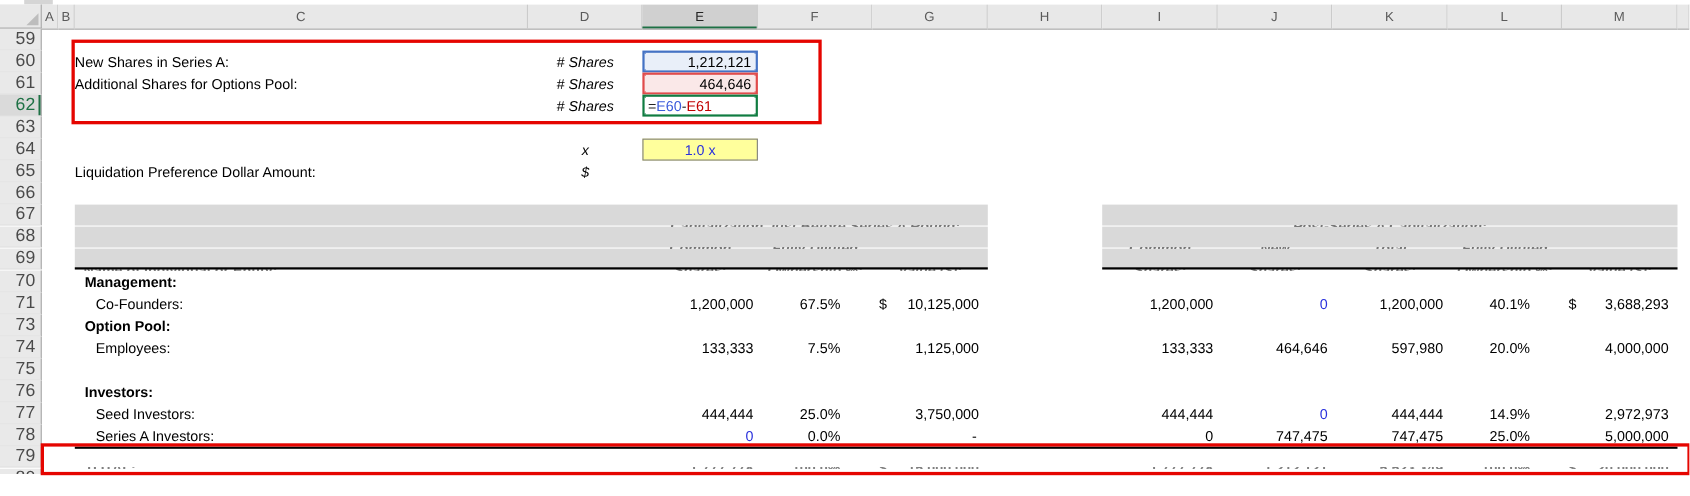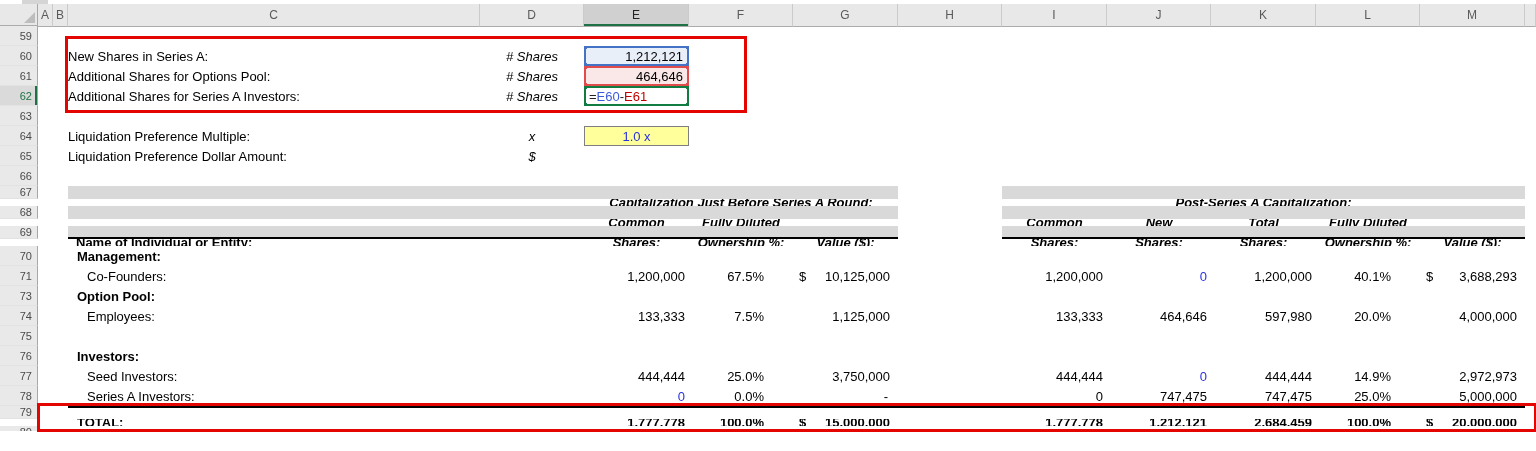--- a/index.html
+++ b/index.html
@@ -14,21 +14,21 @@
   
   .ch{display:flex;align-items:center;justify-content:center;height:100%;
       background:#E8E8E8;border-right:1px solid #CBCBCB;border-bottom:1px solid #ABABAB;
       font-size:12px;color:#5a5a5a;}
   .ch.act{background:#D0D0D0;box-shadow:inset 0 -2px 0 #1E7145;color:#222;}
   .corner{position:relative;background:#E8E8E8;border-right:1px solid #A7A7A7;border-bottom:1px solid #ABABAB;}
   .corner::after{content:'';position:absolute;right:2px;bottom:2px;border-left:11px solid transparent;border-bottom:11px solid #BDBDBD;}
   
   .rn{grid-column:1;background:#E9E9E9;border-right:1px solid #A7A7A7;border-bottom:1px solid #E2E2E2;
       display:flex;align-items:center;justify-content:flex-end;padding-right:5px;
-      font-size:11px;color:#4a4a4a;}
+      font-size:16px;color:#4a4a4a;}
   .rn.act{color:#1E7145;background:#DADADA;box-shadow:inset -2px 0 0 #1E7145;}
   
   .c{display:flex;align-items:center;overflow:hidden;white-space:nowrap;}
   .g4{grid-column:4}.g5{grid-column:5}.g6{grid-column:6}.g7{grid-column:7}.g8{grid-column:8}
   .g10{grid-column:10}.g11{grid-column:11}.g12{grid-column:12}.g13{grid-column:13}.g14{grid-column:14}
   .lbl{}
   .ind{padding-left:19px;}
   .b{font-weight:bold;}
   .it{font-style:italic;}
   .ctr{justify-content:center;font-style:italic;}
@@ -111,41 +111,39 @@
       <i class="h tl"></i>
         <i class="h tr"></i>
         <i class="h bl"></i>
         <i class="h br"></i>
       <span>464,646</span>
     </div>
   </div>
 
   <div class="r">
     <div class="rn act">62</div>
-    <div class="c g4 lbl">Additional Shares for Series A Investors:</div>
     <div class="c g5 ctr it"># Shares</div>
     <div class="c inbox bxgreen">
       <i class="h tl"></i>
         <i class="h tr"></i>
         <i class="h bl"></i>
         <i class="h br"></i>
       <span class="fop">=</span>
         <span class="fref1">E60</span>
         <span class="fop">-</span>
         <span class="fref2">E61</span>
     </div>
   </div>
 
   <div class="r">
     <div class="rn">63</div>
   </div>
 
   <div class="r">
     <div class="rn">64</div>
-    <div class="c g4 lbl">Liquidation Preference Multiple:</div>
     <div class="c g5 ctr it">x</div>
     <div class="c yellow">1.0 x</div>
   </div>
 
   <div class="r">
     <div class="rn">65</div>
     <div class="c g4 lbl">Liquidation Preference Dollar Amount:</div>
     <div class="c g5 ctr it">$</div>
   </div>
 
@@ -271,21 +269,21 @@
     <div class="tline"></div>
     <div class="c g4 b z1" style="padding-left:9px">TOTAL:</div>
     <div class="c g6 num b z1">1,777,778</div>
     <div class="c g7 pct b z1">100.0%</div>
     <div class="c g8 money b z1">
         <span>$</span>
         <span>15,000,000</span>
       </div>
     <div class="c g10 num b z1">1,777,778</div>
     <div class="c g11 num b z1">1,212,121</div>
-    <div class="c g12 num b z1">2,684,459</div>
+    <div class="c g12 num b z1">5,523,349</div>
     <div class="c g13 pct b z1">100.0%</div>
     <div class="c g14 money b z1">
         <span>$</span>
         <span>20,000,000</span>
       </div>
   </div>
 
   <div class="r" style="height:5px;overflow:hidden">
     <div class="rn" style="align-items:flex-start">80</div>
   </div>

